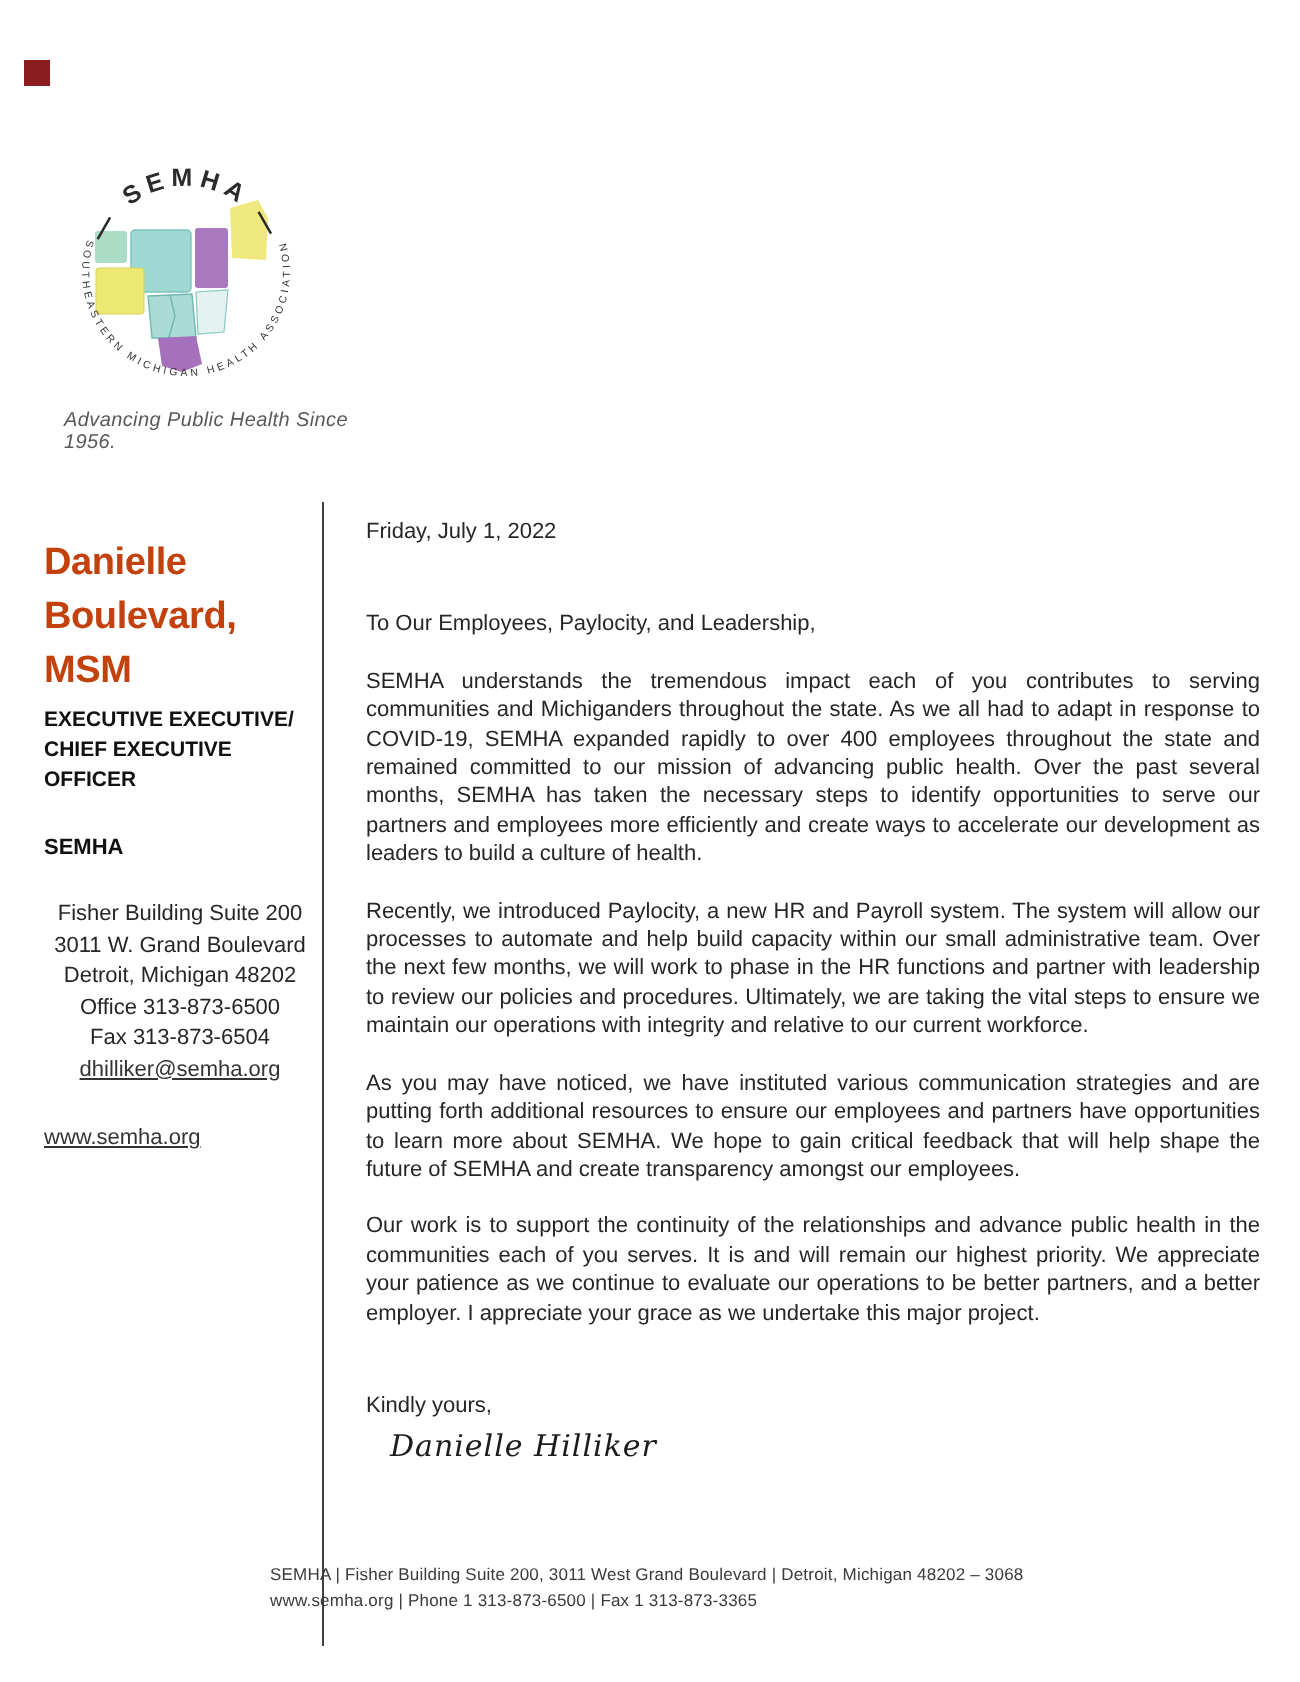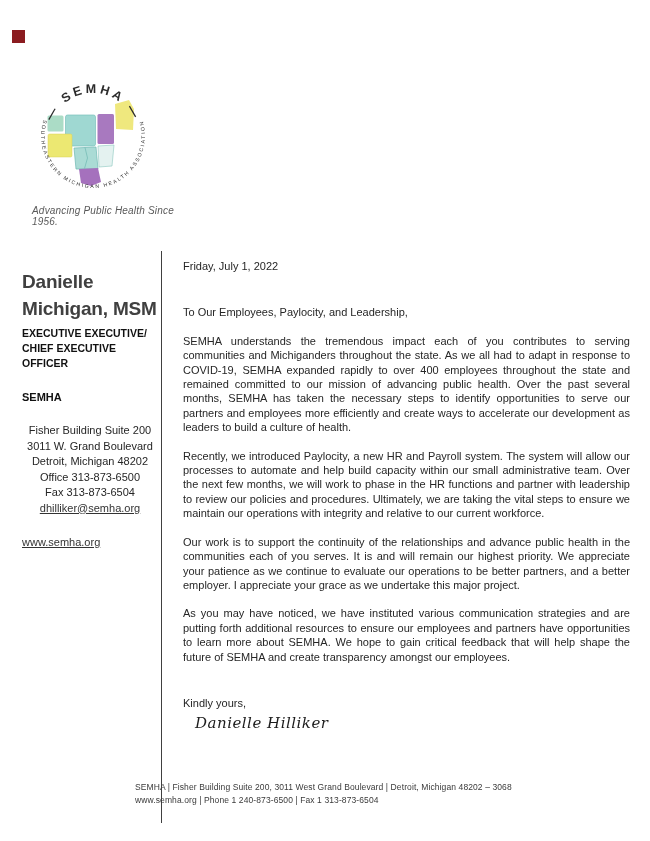--- a/index.html
+++ b/index.html
@@ -10,21 +10,21 @@
   }
   .stray-mark { position:absolute; left:12px; top:30px; width:13px; height:13px; }
   .logo-wrap { position:absolute; left:35px; top:70px; width:116px; height:136px; }
   .ring-text { font-family:"Liberation Sans", sans-serif; font-size:5.2px; letter-spacing:1.7px; fill:#333; font-weight:500; }
   .arc-text  { font-family:"Liberation Sans", sans-serif; font-size:12.5px; letter-spacing:3.2px; fill:#2b2b2b; font-weight:600; }
   .tagline {
     position:absolute; left:32px; top:205px; width:150px;
     font-size:10px; font-style:italic; color:#595959; letter-spacing:.2px;
   }
   .sidebar { position:absolute; left:22px; top:268px; width:136px; }
-  .sb-name { font-size:19px; font-weight:bold; color:#404040; line-height:27px; letter-spacing:-.2px; }
+  .sb-name { font-size:19px; font-weight:bold; color:#c2410c; line-height:27px; letter-spacing:-.2px; }
   .sb-title { font-size:10.5px; font-weight:bold; color:#111; line-height:15px; margin-top:4px; }
   .sb-org { font-size:11px; font-weight:bold; color:#111; margin-top:20px; }
   .sb-addr { font-size:11px; color:#262626; line-height:15.5px; margin-top:20px;text-align:center; }
   .sb-link { font-size:11px; color:#333; text-decoration:underline; display:inline-block; }
   .sb-web { margin-top:16px; }
   .divider { position:absolute; left:161px; top:251px; width:1px; height:572px; background:#404040; }
   .letter { position:absolute; left:183px; top:259px; width:447px; font-size:11px; line-height:14.4px; color:#262626; }
   .letter .date { margin-bottom:32px; }
   .letter .salutation { margin-bottom:14px; }
   .letter p.body-par { text-align:justify; margin-bottom:14px; }
@@ -72,21 +72,21 @@
         <textPath href="#ringPath" startOffset="50%" text-anchor="middle">SOUTHEASTERN MICHIGAN HEALTH ASSOCIATION</textPath>
       </text>
     </svg>
   </div>
 
   <div class="tagline">Advancing Public Health Since 1956.</div>
 
   <div class="sidebar">
     <div class="sb-name">
       <div>Danielle</div>
-      <div>Michigan, MSM</div>
+      <div>Boulevard, MSM</div>
     </div>
     <div class="sb-title">
       <div>EXECUTIVE EXECUTIVE/</div>
       <div>CHIEF EXECUTIVE OFFICER</div>
     </div>
     <div class="sb-org">SEMHA</div>
     <div class="sb-addr">
       <div>Fisher Building Suite 200</div>
       <div>3011 W. Grand Boulevard</div>
       <div>Detroit, Michigan 48202</div>
@@ -99,24 +99,24 @@
     </div>
   </div>
 
   <div class="divider"></div>
 
   <div class="letter">
     <div class="date">Friday, July 1, 2022</div>
     <div class="salutation">To Our Employees, Paylocity, and Leadership,</div>
     <p class="body-par">SEMHA understands the tremendous impact each of you contributes to serving communities and Michiganders throughout the state. As we all had to adapt in response to COVID-19, SEMHA expanded rapidly to over 400 employees throughout the state and remained committed to our mission of advancing public health. Over the past several months, SEMHA has taken the necessary steps to identify opportunities to serve our partners and employees more efficiently and create ways to accelerate our development as leaders to build a culture of health.</p>
     <p class="body-par">Recently, we introduced Paylocity, a new HR and Payroll system. The system will allow our processes to automate and help build capacity within our small administrative team. Over the next few months, we will work to phase in the HR functions and partner with leadership to review our policies and procedures. Ultimately, we are taking the vital steps to ensure we maintain our operations with integrity and relative to our current workforce.</p>
+    <p class="body-par">As you may have noticed, we have instituted various communication strategies and are putting forth additional resources to ensure our employees and partners have opportunities to learn more about SEMHA. We hope to gain critical feedback that will help shape the future of SEMHA and create transparency amongst our employees.</p>
     <p class="body-par">Our work is to support the continuity of the relationships and advance public health in the communities each of you serves. It is and will remain our highest priority. We appreciate your patience as we continue to evaluate our operations to be better partners, and a better employer. I appreciate your grace as we undertake this major project.</p>
-    <p class="body-par">As you may have noticed, we have instituted various communication strategies and are putting forth additional resources to ensure our employees and partners have opportunities to learn more about SEMHA. We hope to gain critical feedback that will help shape the future of SEMHA and create transparency amongst our employees.</p>
     <div class="closing">Kindly yours,</div>
     <div class="signature">Danielle Hilliker</div>
   </div>
 
   <div class="footer">
     <div>SEMHA  |  Fisher Building Suite 200, 3011 West Grand Boulevard  |  Detroit, Michigan 48202 – 3068</div>
-    <div>www.semha.org  |  Phone 1 240-873-6500  |  Fax 1 313-873-6504</div>
+    <div>www.semha.org  |  Phone 1 313-873-6500  |  Fax 1 313-873-3365</div>
   </div>
 
 </div>
 
 </body></html>

